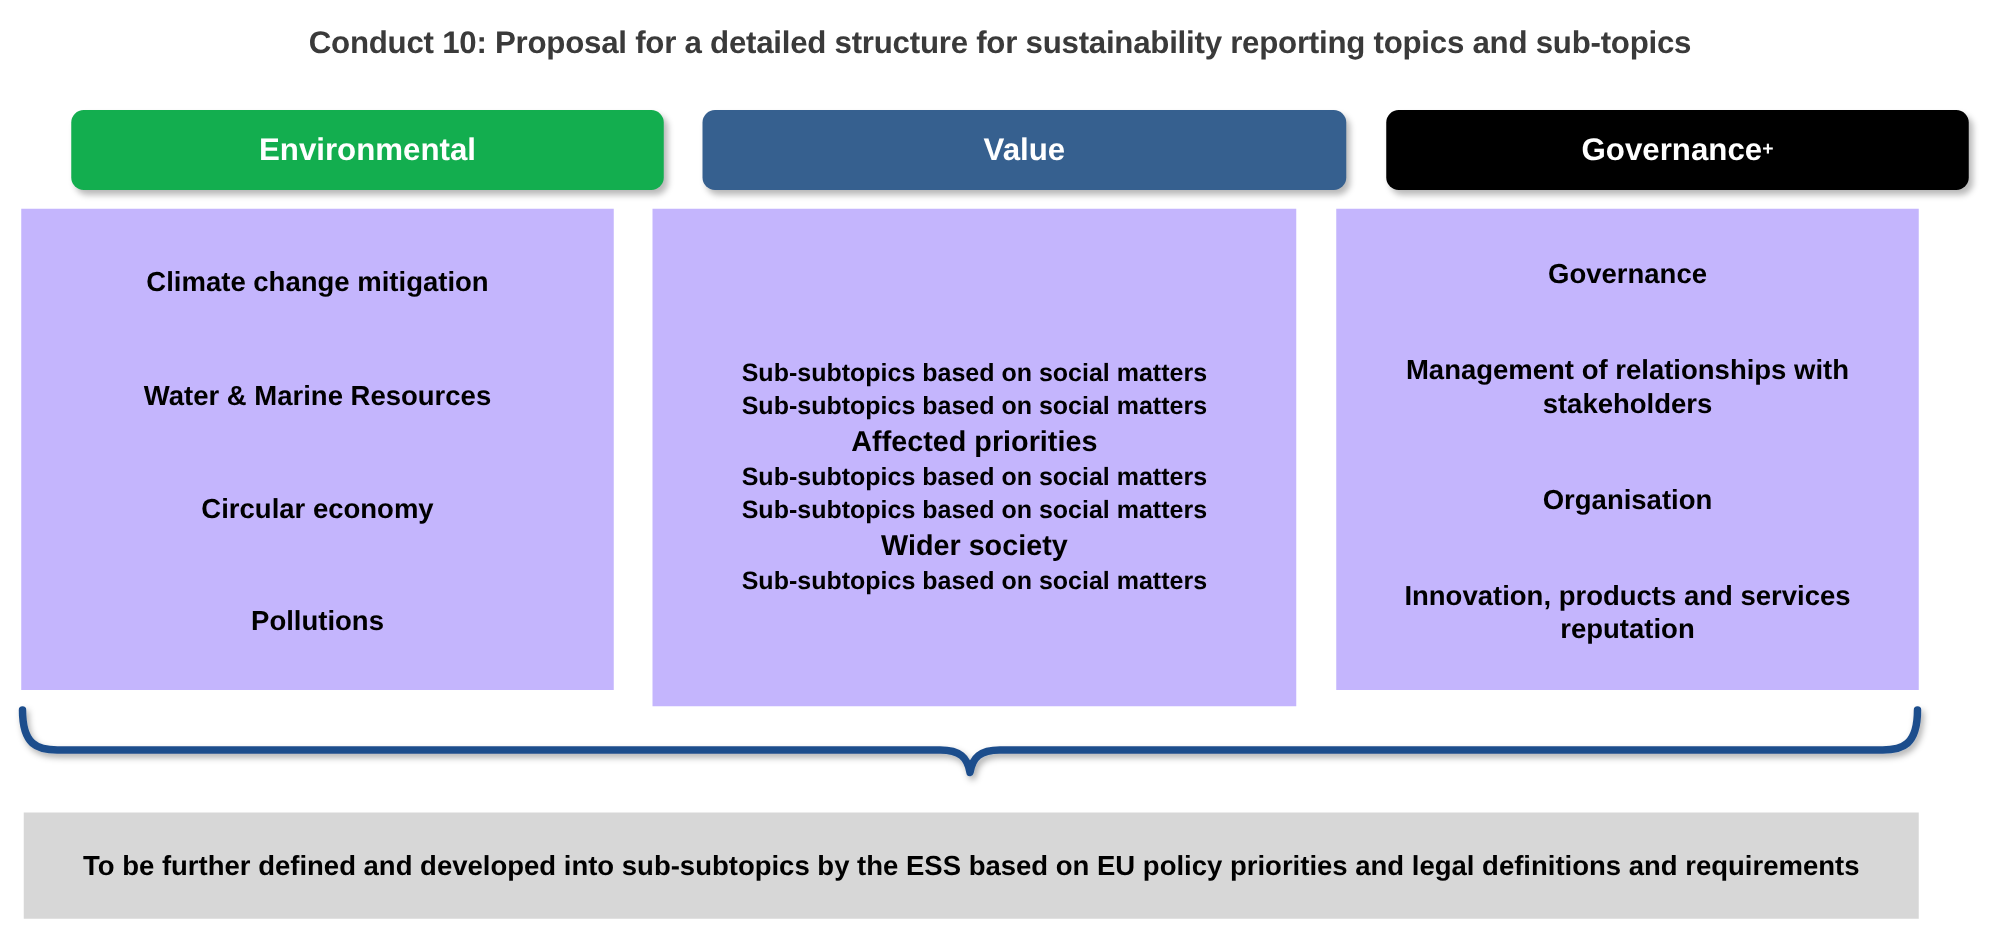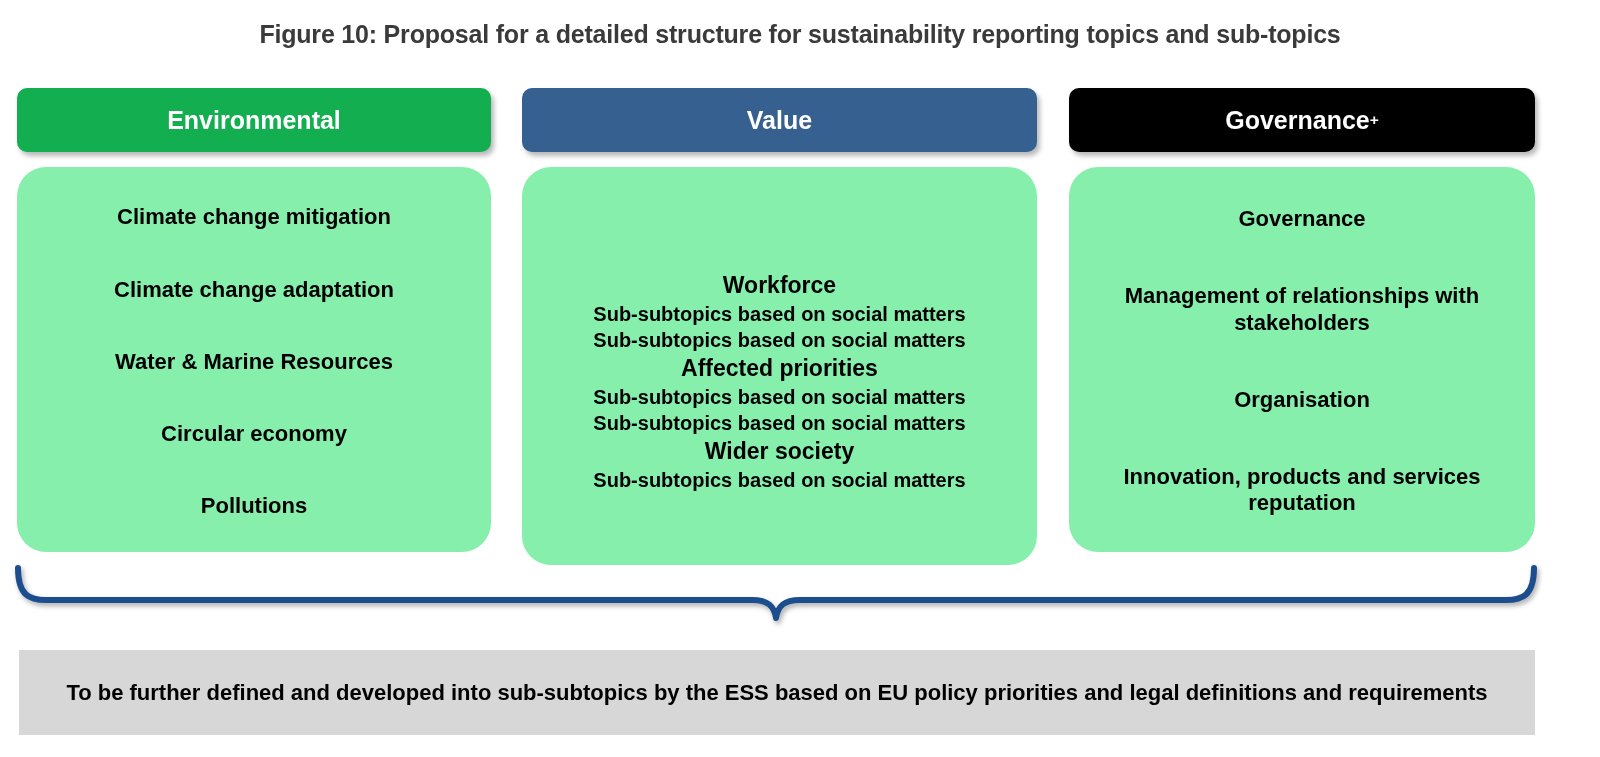--- a/index.html
+++ b/index.html
@@ -39,38 +39,38 @@
     height: 64px;
     border-radius: 10px;
     display: flex;
     align-items: center;
     justify-content: center;
     color: #ffffff;
     font-size: 25px;
     font-weight: bold;
     box-shadow: 3px 4px 5px rgba(0,0,0,0.28);
     box-sizing: border-box;
+    margin-left: 40px;
   }
   .col-header .sup {
     font-size: 0.62em;
     vertical-align: super;
     line-height: 0;
   }
 
   #header-environmental { left: 17px;   top: 88px;  width: 474px; background: #13ae4f; }
   #header-social        { left: 522px;  top: 88px;  width: 515px; background: #36608f; }
   #header-governance    { left: 1069px; top: 88px;  width: 466px; background: #000000; }
 
   
   .col-panel {
     position: absolute;
-    background: #86efac;
+    background: #c4b5fd;
     box-sizing: border-box;
     padding: 14px 12px 10px 12px;
-    border-radius: 29px;
   }
   #panel-environmental { left: 17px;   top: 167px; width: 474px; height: 385px; }
   #panel-social        { left: 522px;  top: 167px; width: 515px; height: 398px; }
   #panel-governance    { left: 1069px; top: 167px; width: 466px; height: 385px; }
 
   
   .env-list {
     height: 100%;
     display: flex;
     flex-direction: column;
@@ -157,49 +157,47 @@
     color: #000000;
     text-align: center;
     line-height: 1.35;
   }
 </style>
 </head>
 <body>
 
 <div id="figure-root">
 
-  <div class="figure-title">Figure 10: Proposal for a detailed structure for sustainability reporting topics and sub-topics</div>
+  <div class="figure-title">Conduct 10: Proposal for a detailed structure for sustainability reporting topics and sub-topics</div>
 
   <div id="header-environmental" class="col-header">
     <span>Environmental</span>
   </div>
 
   <div id="header-social" class="col-header">
     <span>Value</span>
   </div>
 
   <div id="header-governance" class="col-header">
     <span>Governance</span>
       <span class="sup">+</span>
   </div>
 
   <div id="panel-environmental" class="col-panel">
     <div class="env-list">
       <div class="env-item">Climate change mitigation</div>
-      <div class="env-item">Climate change adaptation</div>
       <div class="env-item">Water &amp; Marine Resources</div>
       <div class="env-item">Circular economy</div>
       <div class="env-item">Pollutions</div>
     </div>
   </div>
 
   <div id="panel-social" class="col-panel">
     <div class="social-list">
       <div class="social-group">
-        <div class="social-topic">Workforce</div>
         <div class="social-sub">Sub-subtopics based on social matters</div>
       </div>
       <div class="social-group">
         <div class="social-sub">Sub-subtopics based on social matters</div>
       </div>
       <div class="social-group">
         <div class="social-topic">Affected priorities</div>
         <div class="social-sub">Sub-subtopics based on social matters</div>
       </div>
       <div class="social-group">

